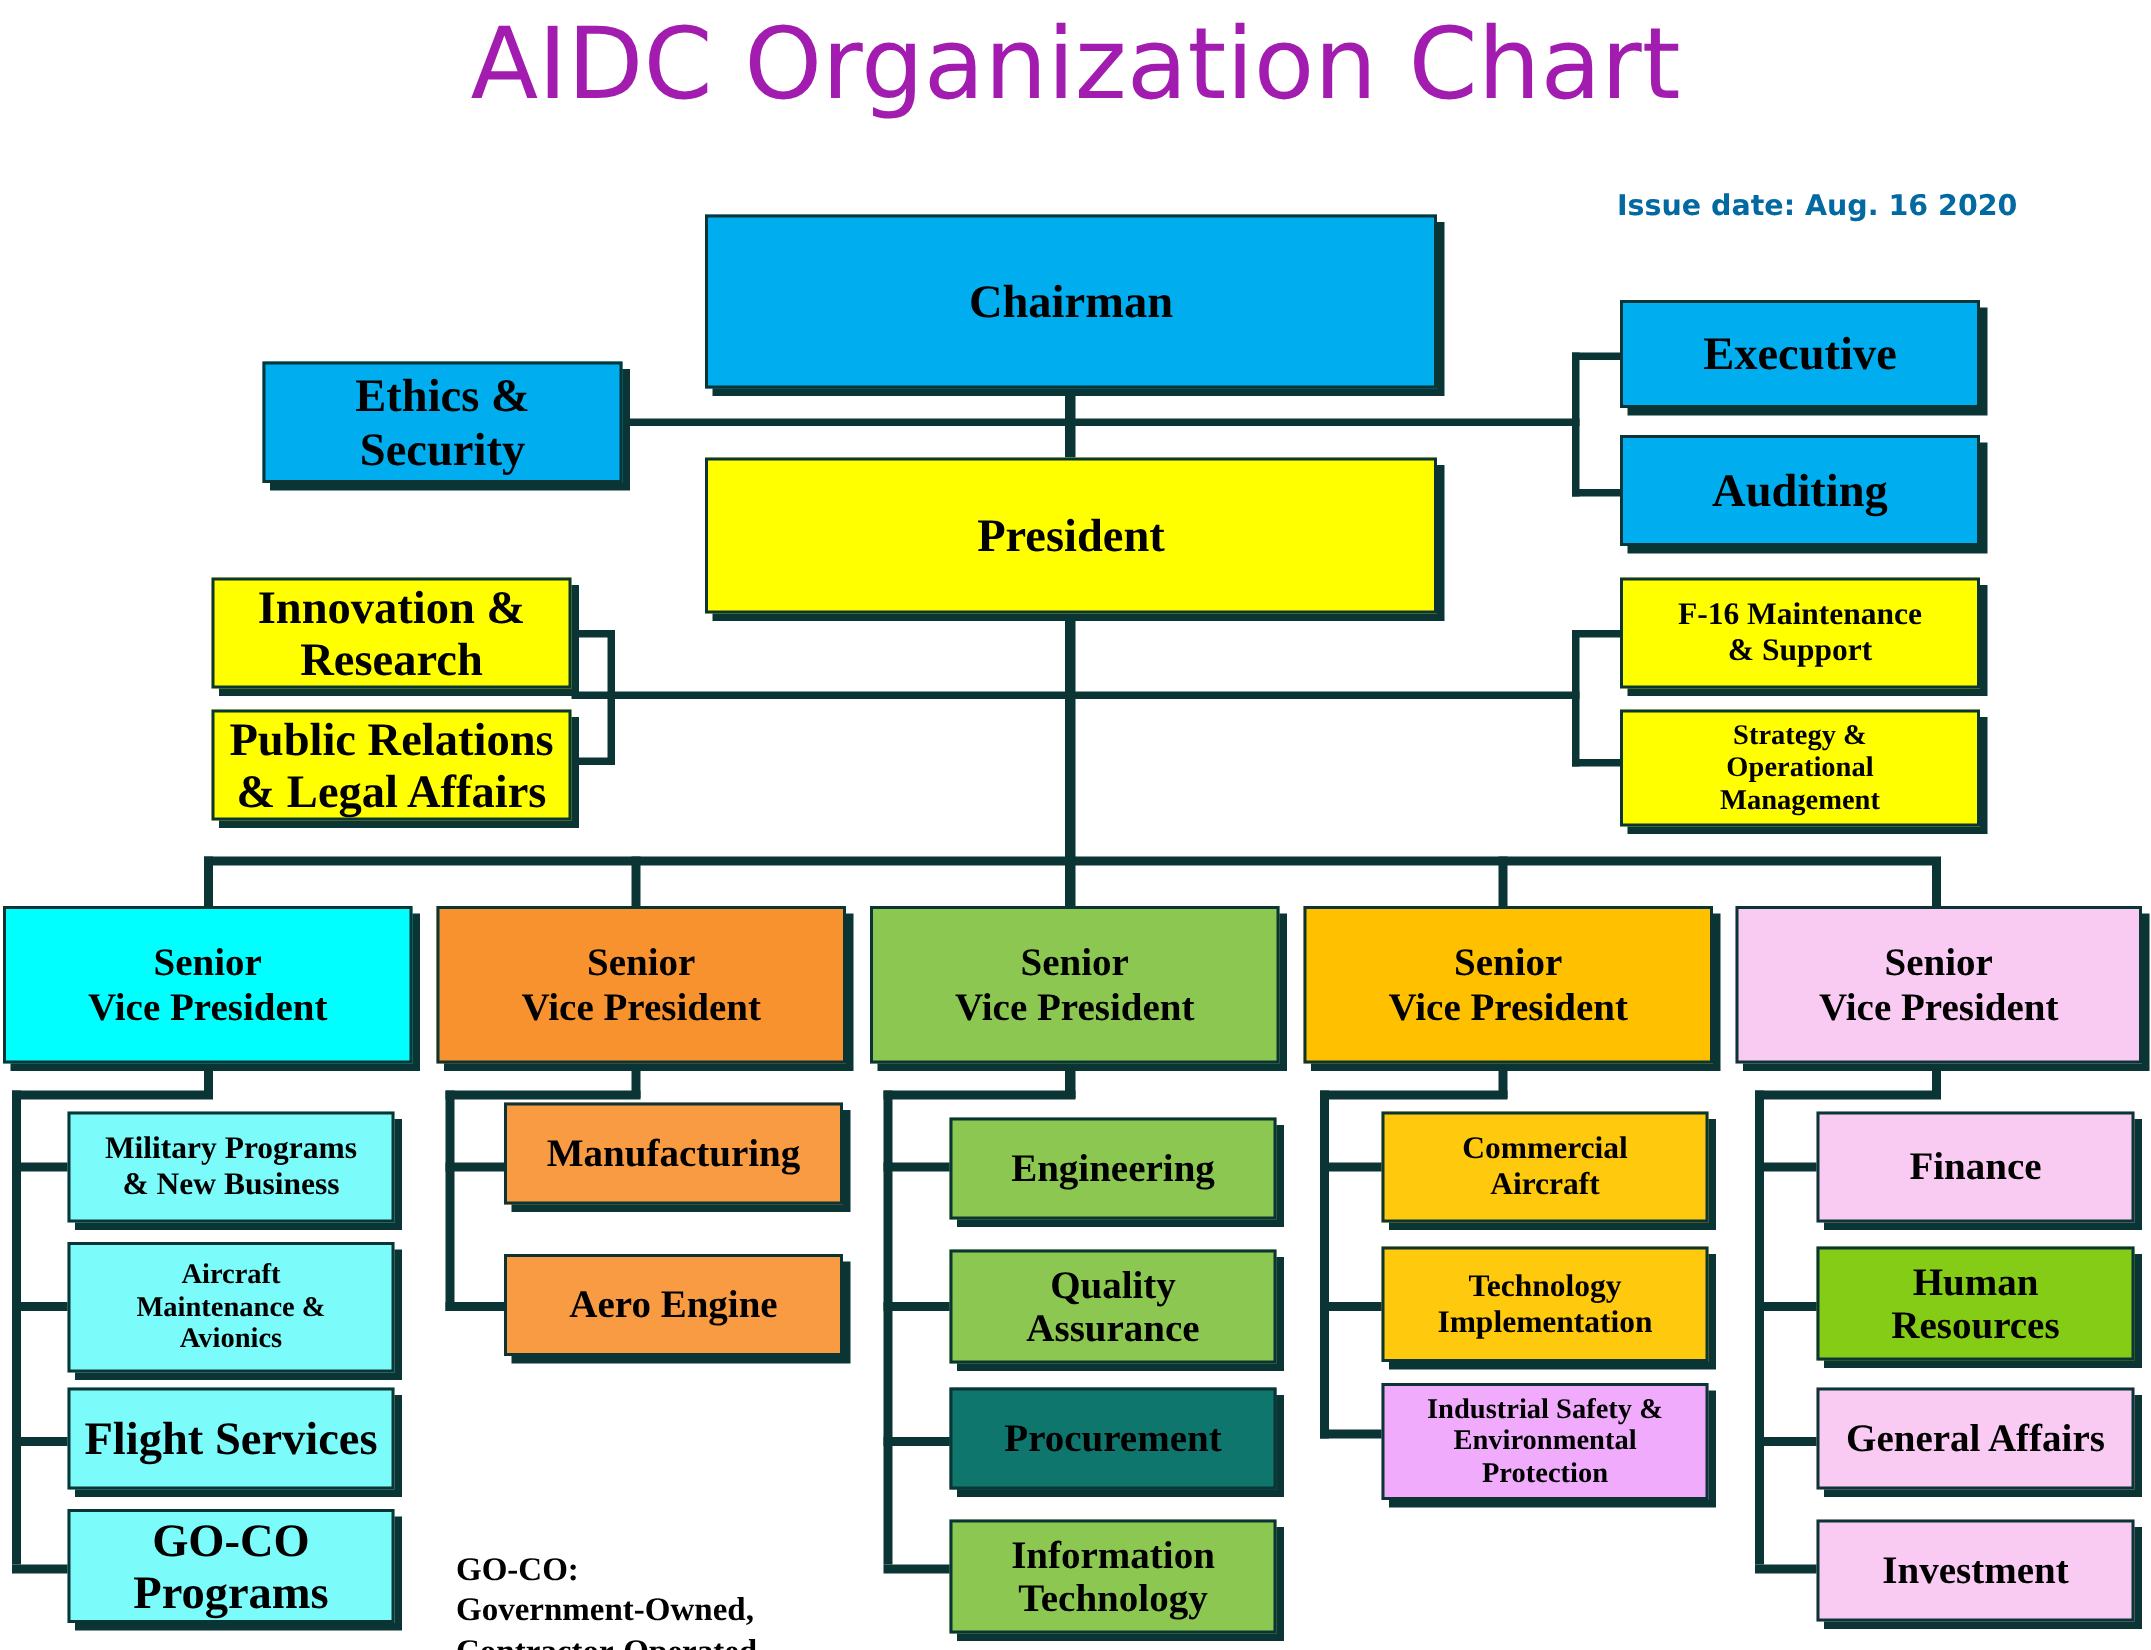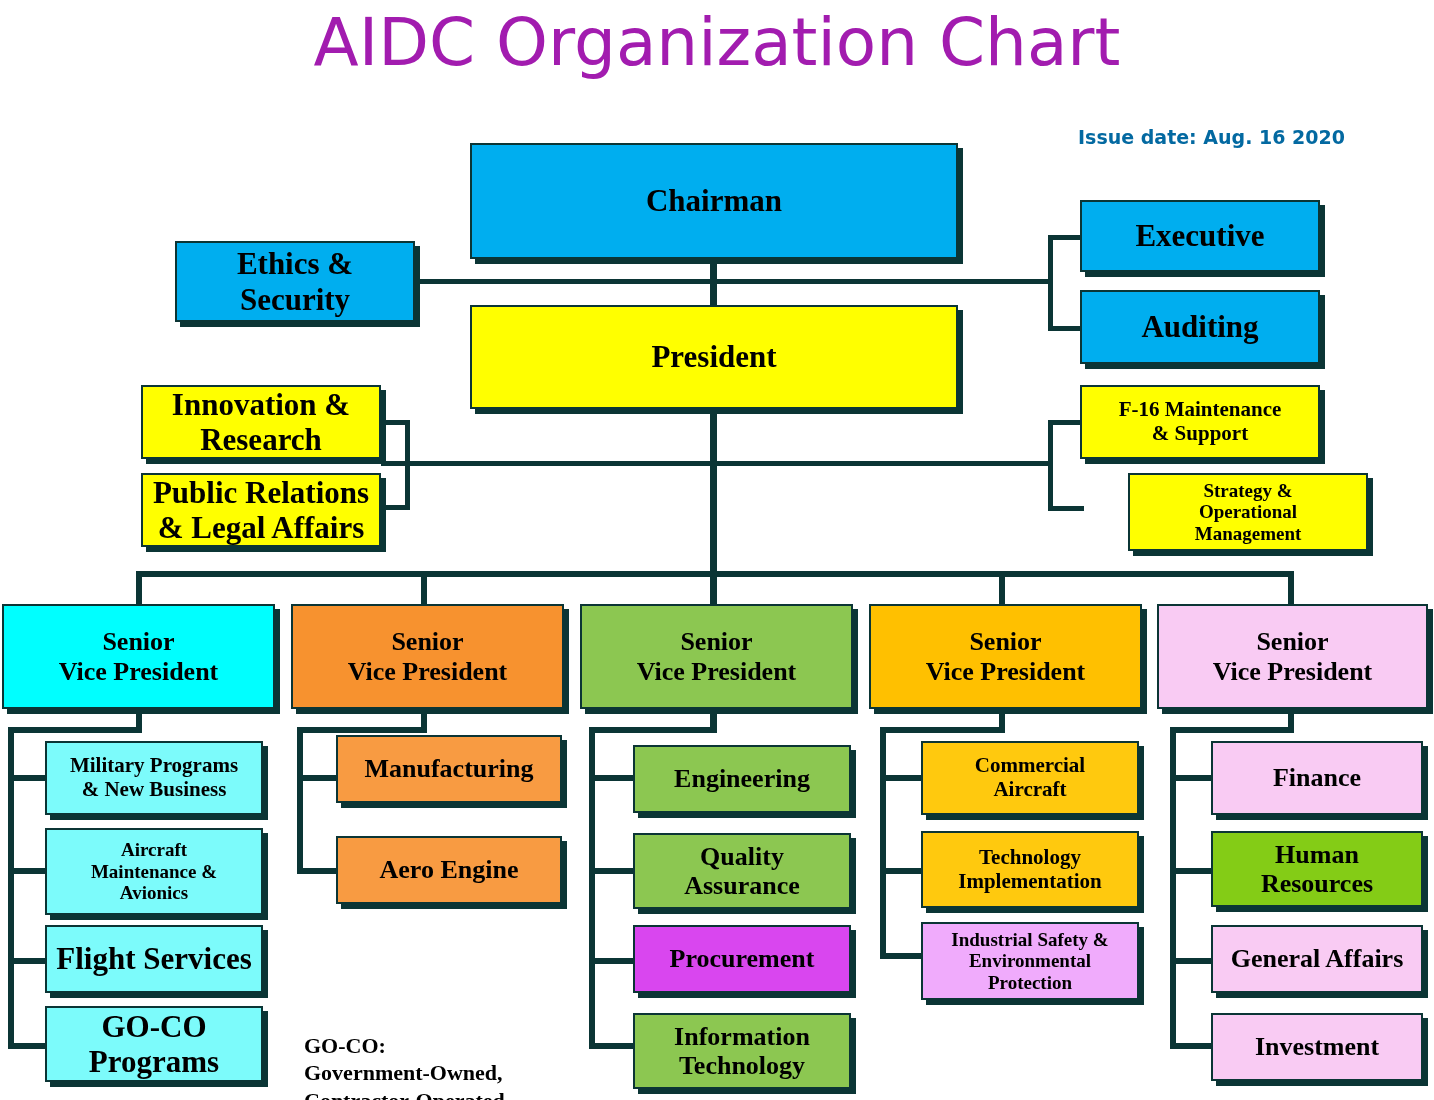--- a/index.html
+++ b/index.html
@@ -186,21 +186,21 @@
 
   <div class="box t-md" style="left:1080px; top:290px; width:240px; height:74px; background:#00AEEF;">
     <span>Auditing</span>
   </div>
 
   <div class="box t-sm" style="left:1080px; top:385px; width:240px; height:74px; background:#FFFF00; white-space:pre-line;">
     <span>F-16 Maintenance
 &amp; Support</span>
   </div>
 
-  <div class="box t-xs" style="left:1080px; top:473px; width:240px; height:78px; background:#FFFF00; white-space:pre-line;margin-left:48px;">
+  <div class="box t-xs" style="left:1080px; top:473px; width:240px; height:78px; background:#FFFF00; white-space:pre-line;">
     <span>Strategy &amp;
 Operational
 Management</span>
   </div>
 
   <div class="box t-lg" style="left:2px; top:604px; width:273px; height:105px; background:#00FFFF; white-space:pre-line;">
     <span>Senior
 Vice President</span>
   </div>
   <div class="box t-lg" style="left:291px; top:604px; width:273px; height:105px; background:#F7922F; white-space:pre-line;">
@@ -244,21 +244,21 @@
     <span>Aero Engine</span>
   </div>
 
   <div class="box t-lg" style="left:633px; top:745px; width:218px; height:68px; background:#8CC751;">
     <span>Engineering</span>
   </div>
   <div class="box t-lg" style="left:633px; top:833px; width:218px; height:76px; background:#8CC751; white-space:pre-line;">
     <span>Quality
 Assurance</span>
   </div>
-  <div class="box t-lg" style="left:633px; top:925px; width:218px; height:68px; background:#d946ef;">
+  <div class="box t-lg" style="left:633px; top:925px; width:218px; height:68px; background:#0f766e;">
     <span>Procurement</span>
   </div>
   <div class="box t-lg" style="left:633px; top:1013px; width:218px; height:76px; background:#8CC751; white-space:pre-line;">
     <span>Information
 Technology</span>
   </div>
 
   <div class="box t-sm" style="left:921px; top:741px; width:218px; height:74px; background:#FFC90E; white-space:pre-line;">
     <span>Commercial
 Aircraft</span>

